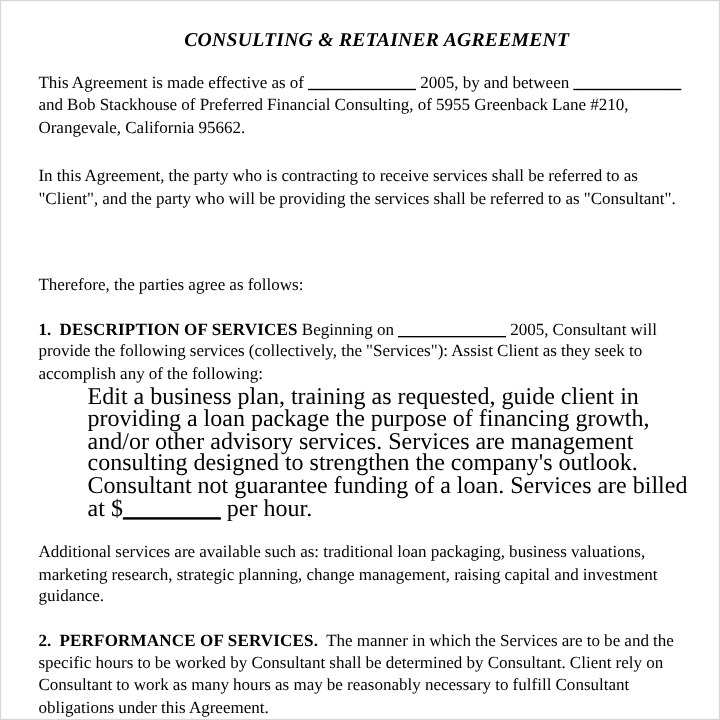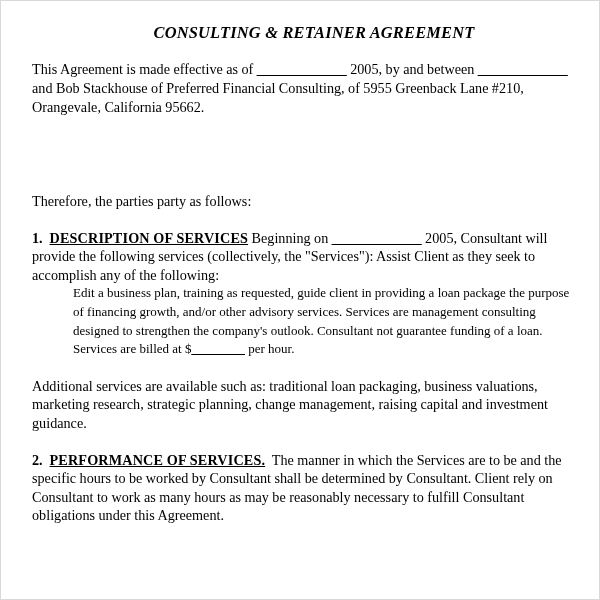--- a/index.html
+++ b/index.html
@@ -43,33 +43,32 @@
     font-size: 14.2px;
     line-height: 18.6px;
     margin: 0;
     text-align: left;
     word-spacing: -0.1px;
   }
   .gap-lg { height: 22px; }
   .gap-md { height: 18px; }
   .gap-title { height: 17px; }
   .indent-block {
-    font-size: 13px;
+    font-size: 20px;
     line-height: 18.6px;
     margin: 0;
     padding-left: 41px;
     text-align: left;
   }
   .sec-num {
     font-weight: bold;
   }
   .sec-head {
     font-weight: bold;
     letter-spacing: 0.15px;
-    text-decoration: underline;
   }
   .blank {
     text-decoration: underline;
     letter-spacing: 0.4px;
     white-space: pre;
   }
   .blank-tight {
     text-decoration: underline;
     letter-spacing: 0.2px;
     white-space: pre;
@@ -83,30 +82,31 @@
   <div id="sheet">
 
     <h1 class="doc-title">CONSULTING &amp; RETAINER AGREEMENT</h1>
 
     <div class="gap-title"></div>
 
     <p class="para"><span>This Agreement is made effective as of </span><span class="blank">____________</span><span> 2005, by and between </span><span class="blank">____________</span><br><span>and Bob Stackhouse of Preferred Financial Consulting, of 5955 Greenback Lane #210, Orangevale, California 95662.</span></p>
 
     <div class="gap-lg"></div>
 
+    <p class="para">In this Agreement, the party who is contracting to receive services shall be referred to as "Client", and the party who will be providing the services shall be referred to as "Consultant".</p>
 
     <div class="gap-md"></div>
 
 
     <div class="gap-md"></div>
 
 
     <div class="gap-md"></div>
 
-    <p class="para">Therefore, the parties party as follows:</p>
+    <p class="para">Therefore, the parties agree as follows:</p>
 
     <div class="gap-md"></div>
 
     <p class="para"><span class="sec-num">1.</span><span class="sp">  </span><span class="sec-head">DESCRIPTION OF SERVICES</span><span class="sp"> </span><span>Beginning on </span><span class="blank">____________</span><span> 2005, Consultant will provide the following services (collectively, the "Services"): Assist Client as they seek to accomplish any of the following:</span></p>
 
     <p class="indent-block"><span>Edit a business plan, training as requested, guide client in providing a loan package the purpose of financing growth, and/or other advisory services. Services are management consulting designed to strengthen the company's outlook. Consultant not guarantee funding of a loan. Services are billed at $</span><span class="blank-tight">________</span><span> per hour.</span></p>
 
     <div class="gap-md"></div>
 
     <p class="para">Additional services are available such as: traditional loan packaging, business valuations, marketing research, strategic planning, change management, raising capital and investment guidance.</p>

